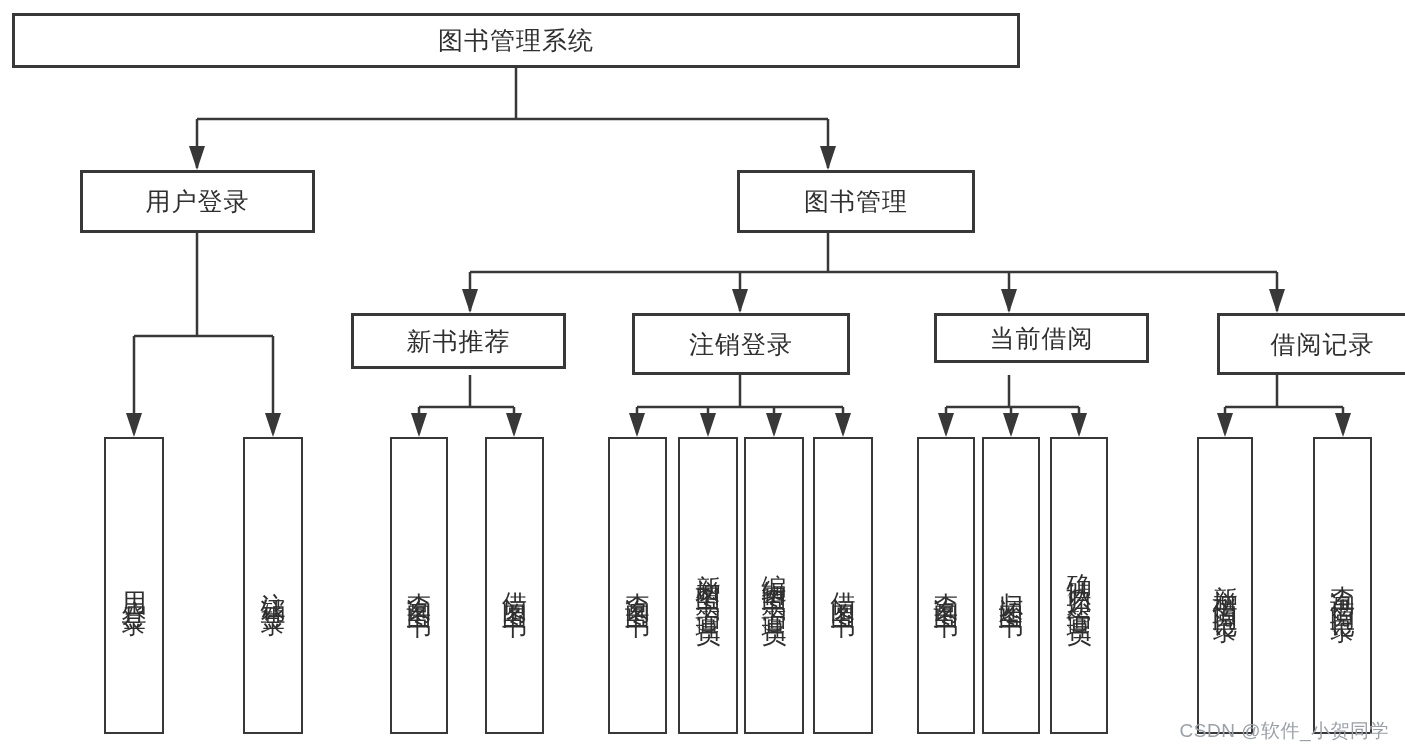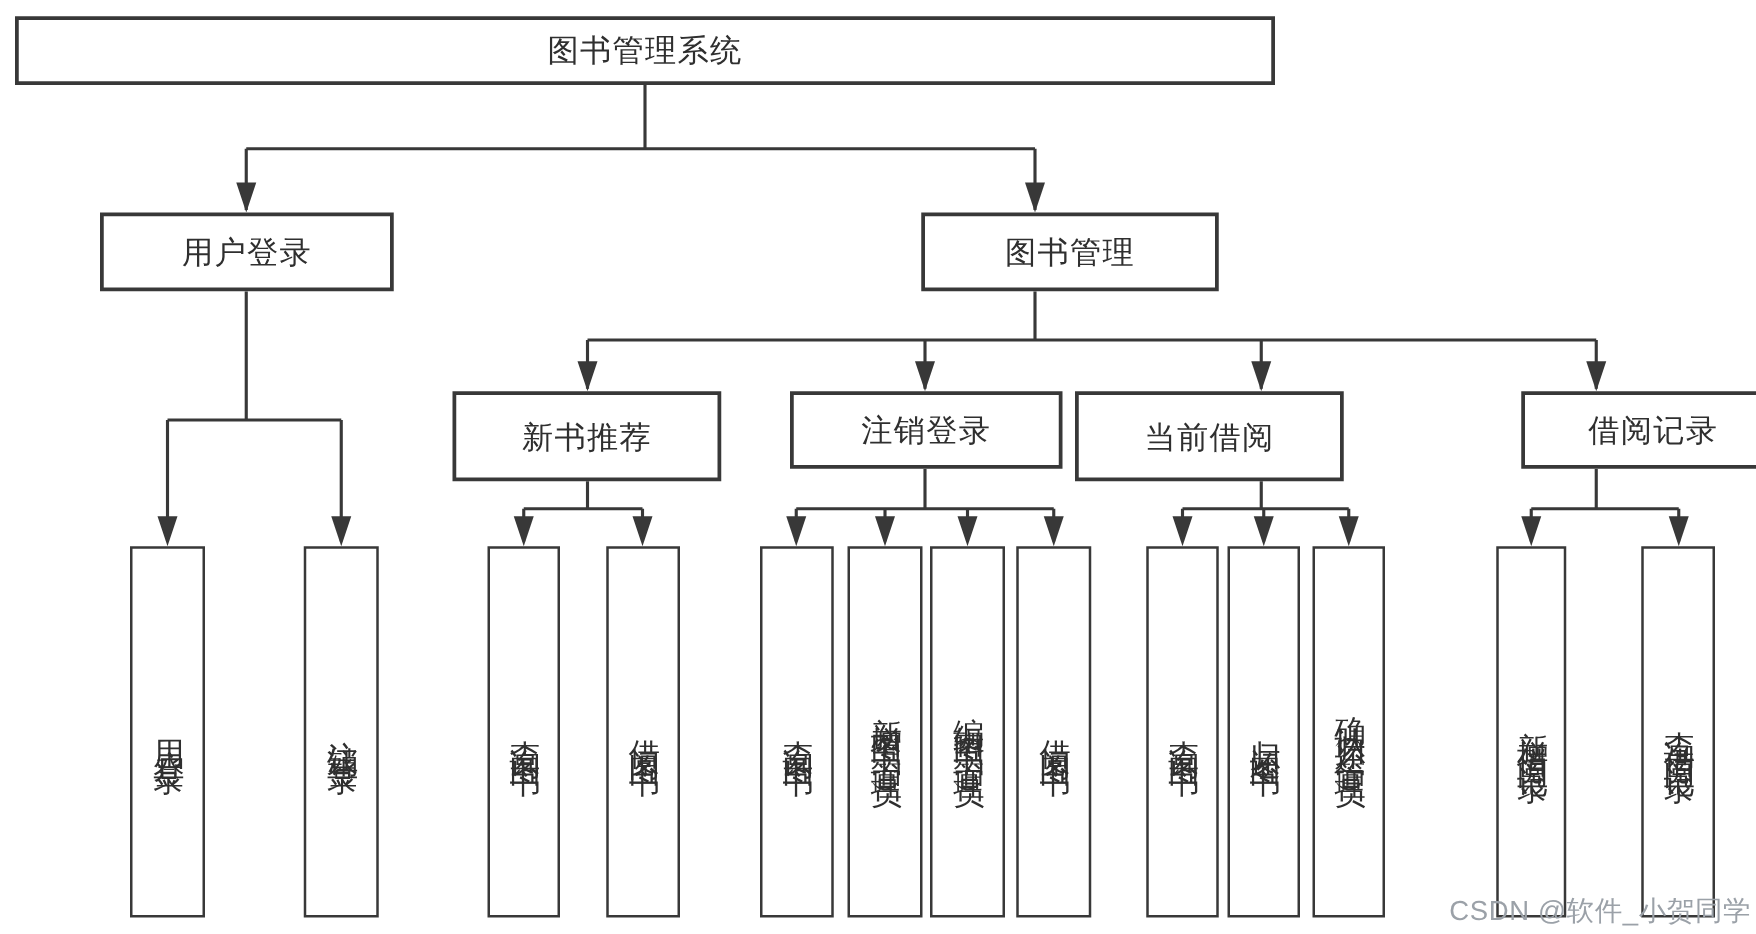--- a/index.html
+++ b/index.html
@@ -37,23 +37,23 @@
     writing-mode: vertical-rl;
     text-orientation: upright;
     font-size: 25px;
     letter-spacing: 7px;
     line-height: 1;
     white-space: nowrap;
     color: #2f2f2f;
   }
   .watermark {
     position: absolute;
-    right: 4px;
+    right: 16px;
     bottom: 3px;
-    font-size: 22px;
+    font-size: 19px;
     letter-spacing: 0.5px;
     color: #9ba1a8;
     white-space: nowrap;
   }
 </style>
 </head>
 <body>
 
 <div class="canvas">
 
@@ -92,27 +92,27 @@
     <span>图书管理系统</span>
   </div>
 
   <div class="node node-h" style="left:80px; top:170px; width:235px; height:63px;">
     <span>用户登录</span>
   </div>
   <div class="node node-h" style="left:710px; top:170px; width:238px; height:63px;margin-left:27px;">
     <span>图书管理</span>
   </div>
 
-  <div class="node node-h" style="left:362px; top:313px; width:215px; height:72px;">
+  <div class="node node-h" style="left:351px; top:313px; width:215px; height:56px;">
     <span>新书推荐</span>
   </div>
   <div class="node node-h" style="left:632px; top:313px; width:218px; height:62px;">
     <span>注销登录</span>
   </div>
-  <div class="node node-h" style="left:860px; top:313px; width:215px; height:72px;font-family:Liberation Serif, serif;">
+  <div class="node node-h" style="left:934px; top:313px; width:215px; height:50px;font-family:Liberation Serif, serif;">
     <span>当前借阅</span>
   </div>
   <div class="node node-h" style="left:1172px; top:313px; width:211px; height:62px;margin-left:45px;">
     <span>借阅记录</span>
   </div>
 
   <div class="node node-v" style="left:104px; top:437px; width:60px; height:297px;">
     <span class="vtext">用户登录</span>
   </div>
   <div class="node node-v" style="left:243px; top:437px; width:60px; height:297px;">

